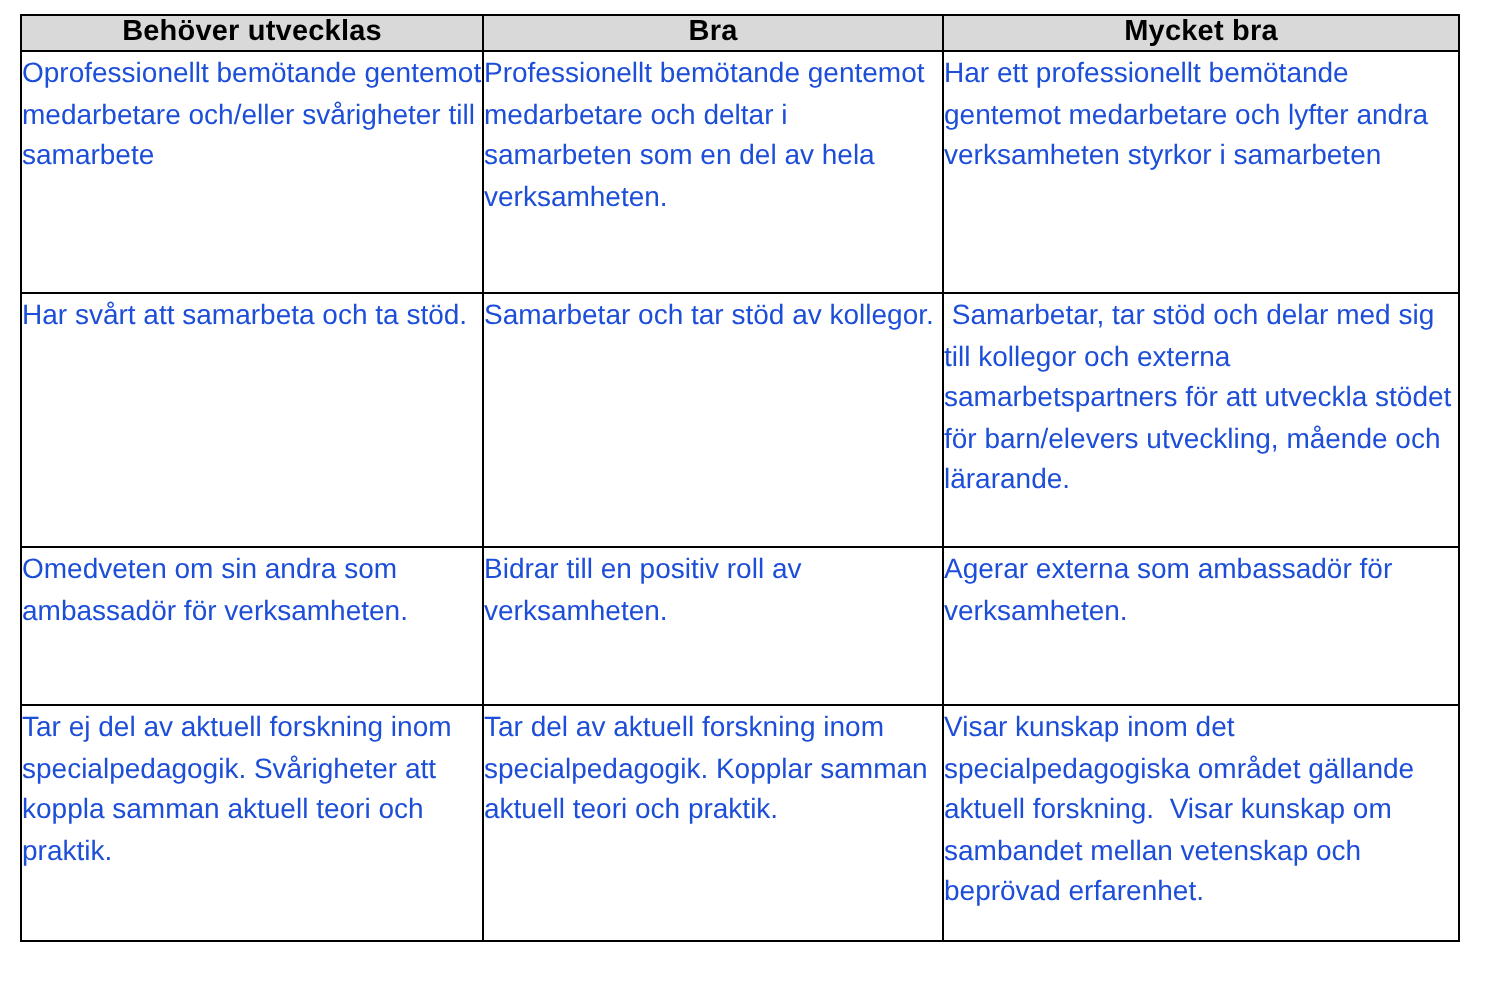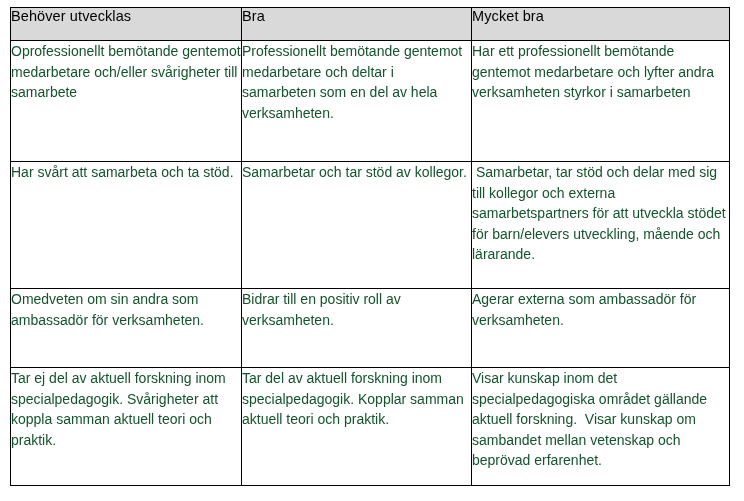--- a/index.html
+++ b/index.html
@@ -39,33 +39,33 @@
     box-sizing: border-box;
   }
 
   
   col.c1 { width: 231px; }
   col.c2 { width: 230px; }
   col.c3 { width: 258px; }
 
   thead th {
     background: #d9d9d9;
-    height: 33px;
-    text-align: left;
+    height: 18px;
+    text-align: center;
     vertical-align: middle;
-    font-weight: normal;
+    font-weight: bold;
     font-size: 14.5px;
     color: #000000;
     letter-spacing: 0.1px;
   }
 
   tbody td {
     font-size: 14px;
     line-height: 20.5px;
-    color: #14532d;
+    color: #1d4ed8;
     padding: 7px 6px 6px 7px;
   }
 
   tbody tr.r1 td { height: 121px; }
   tbody tr.r2 td { height: 127px; margin-left: 37px; }
   tbody tr.r3 td { height: 79px; }
   tbody tr.r4 td { height: 118px; }
 
   .cell-text {
     display: block;

